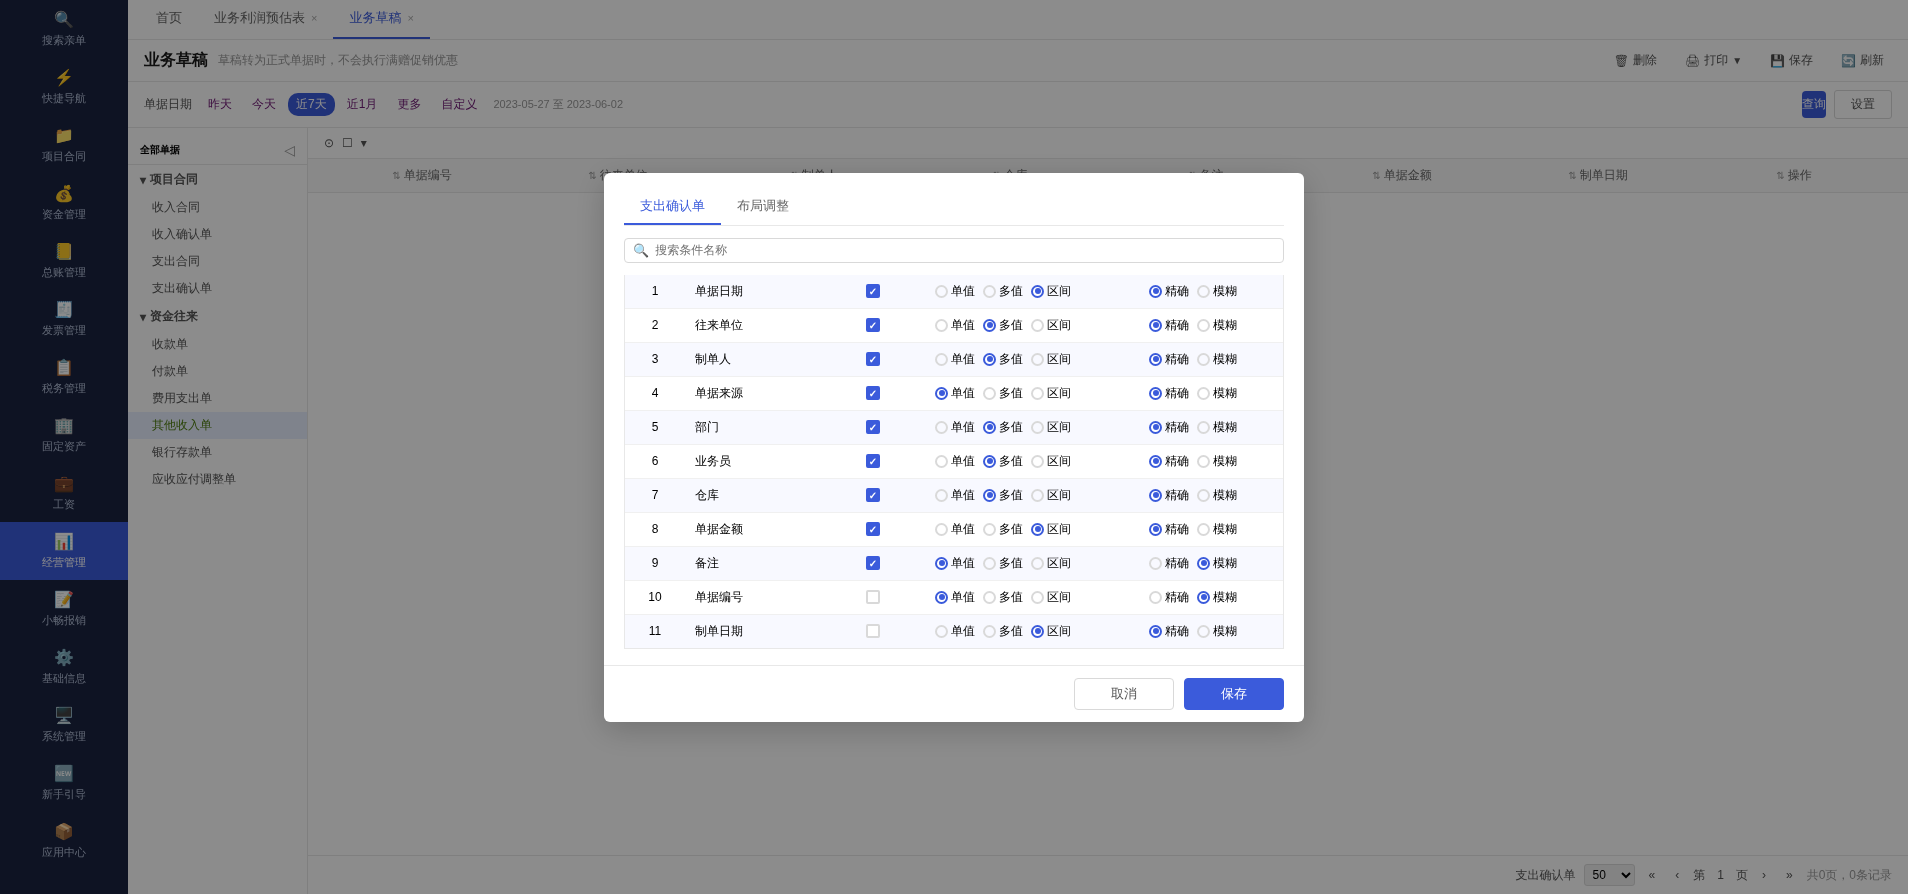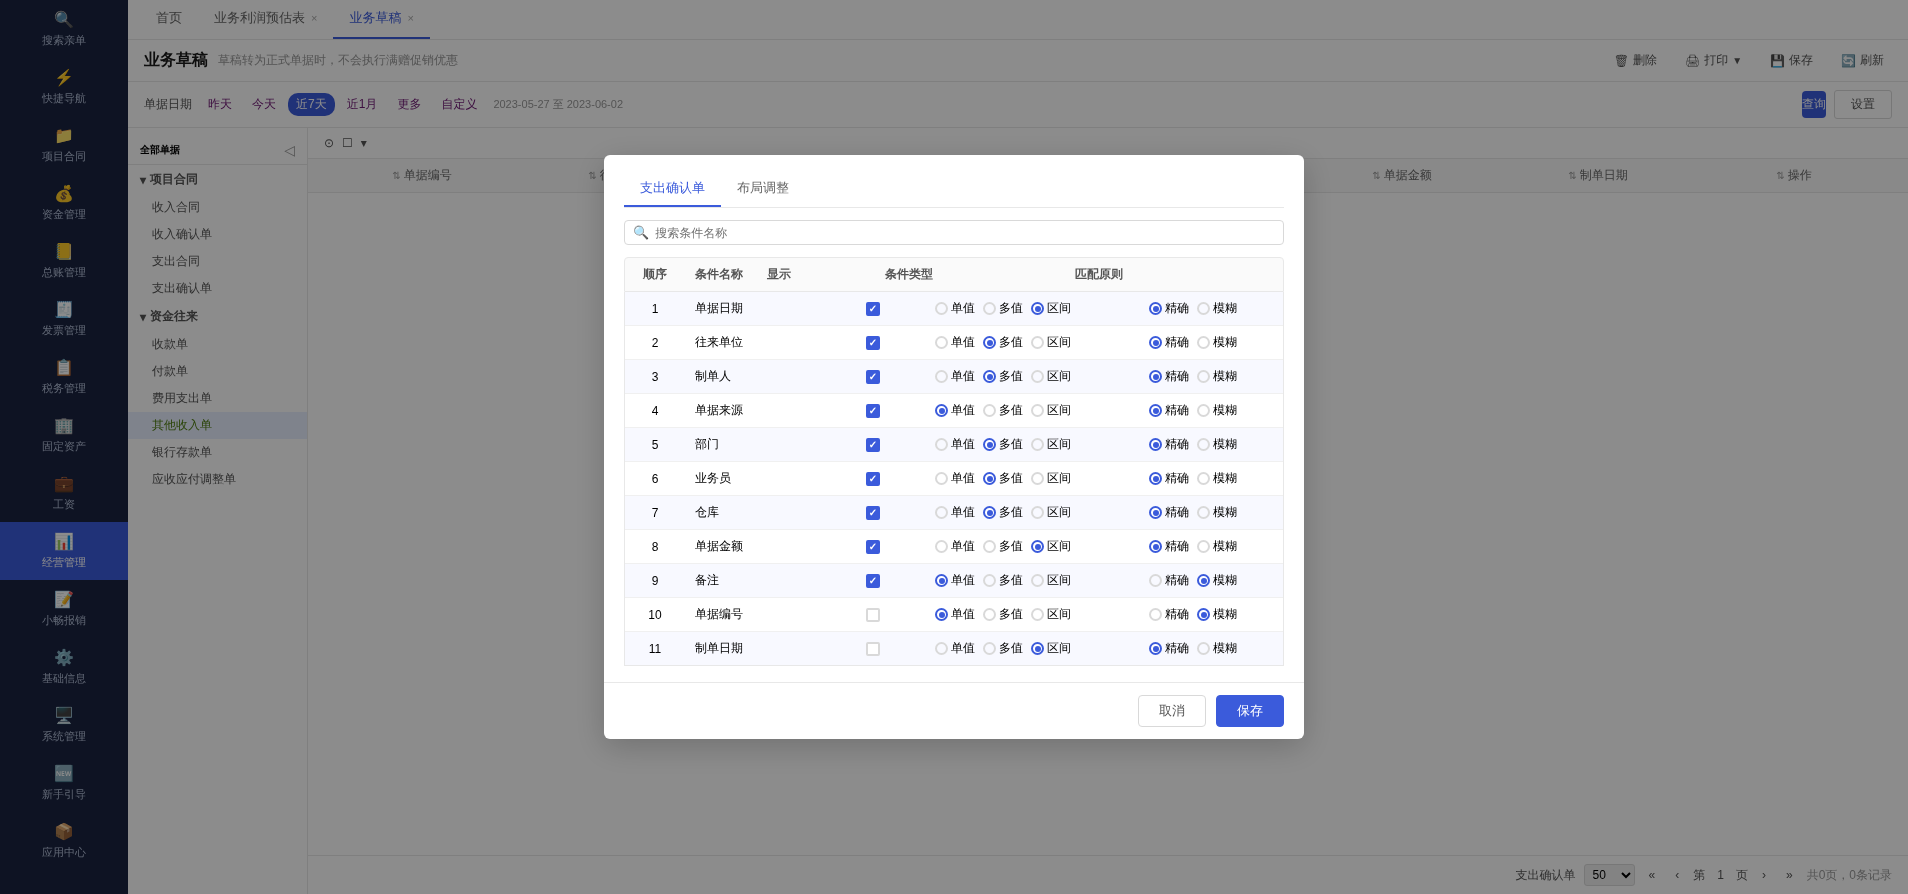--- a/index.html
+++ b/index.html
@@ -91,21 +91,21 @@
     .col-match { width: 180px; flex-shrink: 0; }
     .radio-item { display: flex; align-items: center; gap: 3px; cursor: pointer; }
     .radio-circle { width: 13px; height: 13px; border-radius: 50%; border: 2px solid #d9d9d9; display: inline-flex; align-items: center; justify-content: center; }
     .radio-circle.checked { border-color: #3b5bdb; background: #fff; }
     .radio-circle.checked::after { content: ''; width: 6px; height: 6px; border-radius: 50%; background: #3b5bdb; display: block; }
     .checkbox-box { width: 14px; height: 14px; border: 2px solid #3b5bdb; border-radius: 2px; background: #3b5bdb; display: inline-flex; align-items: center; justify-content: center; }
     .checkbox-box.unchecked { background: #fff; border-color: #d9d9d9; }
     .checkbox-check { color: #fff; font-size: 10px; font-weight: bold; }
 
     
-    .btn { padding: 6px 20px; border-radius: 4px; cursor: pointer; font-size: 13px; border: 1px solid #d9d9d9; background: #fff; color: #555; }
+    .btn { padding: 6px 36px; border-radius: 4px; cursor: pointer; font-size: 13px; border: 1px solid #d9d9d9; background: #fff; color: #555; }
     .btn-primary { background: #3b5bdb; color: #fff; border-color: #3b5bdb; }
 
     
     ::-webkit-scrollbar { width: 6px; height: 6px; }
     ::-webkit-scrollbar-track { background: #f1f1f1; }
     ::-webkit-scrollbar-thumb { background: #c1c1c1; border-radius: 3px; }
   </style>
 </head>
 <body>
 
@@ -316,29 +316,20 @@
           <div class="modal-tab active">支出确认单</div>
           <div class="modal-tab">布局调整</div>
         </div>
 
       <div class="search-box">
         <span class="search-icon">🔍</span>
         <input type="text" style="border: none; outline: none; font-size: 12px; flex: 1 1 0%;" placeholder="搜索条件名称">
       </div>
 
       <div class="settings-table">
-        <div class="settings-thead" id="settings-thead">
-            <div class="settings-tr">
-              <div class="settings-th col-order">顺序</div>
-              <div class="settings-th col-name">条件名称</div>
-              <div class="settings-th col-show">显示</div>
-              <div class="settings-th col-type">条件类型</div>
-              <div class="settings-th col-match">匹配原则</div>
-            </div>
-          </div>
         <div class="settings-tbody" id="settings-tbody">
             <div class="settings-tr even">
               <div class="settings-td col-order">1</div>
               <div class="settings-td col-name">单据日期</div>
               <div class="settings-td col-show" style="display: flex; align-items: center; justify-content: center;">
                 <div class="checkbox-box">
                   <span class="checkbox-check">✓</span>
                 </div>
               </div>
               <div class="settings-td col-type" style="display: flex; align-items: center; justify-content: center; gap: 8px;">

